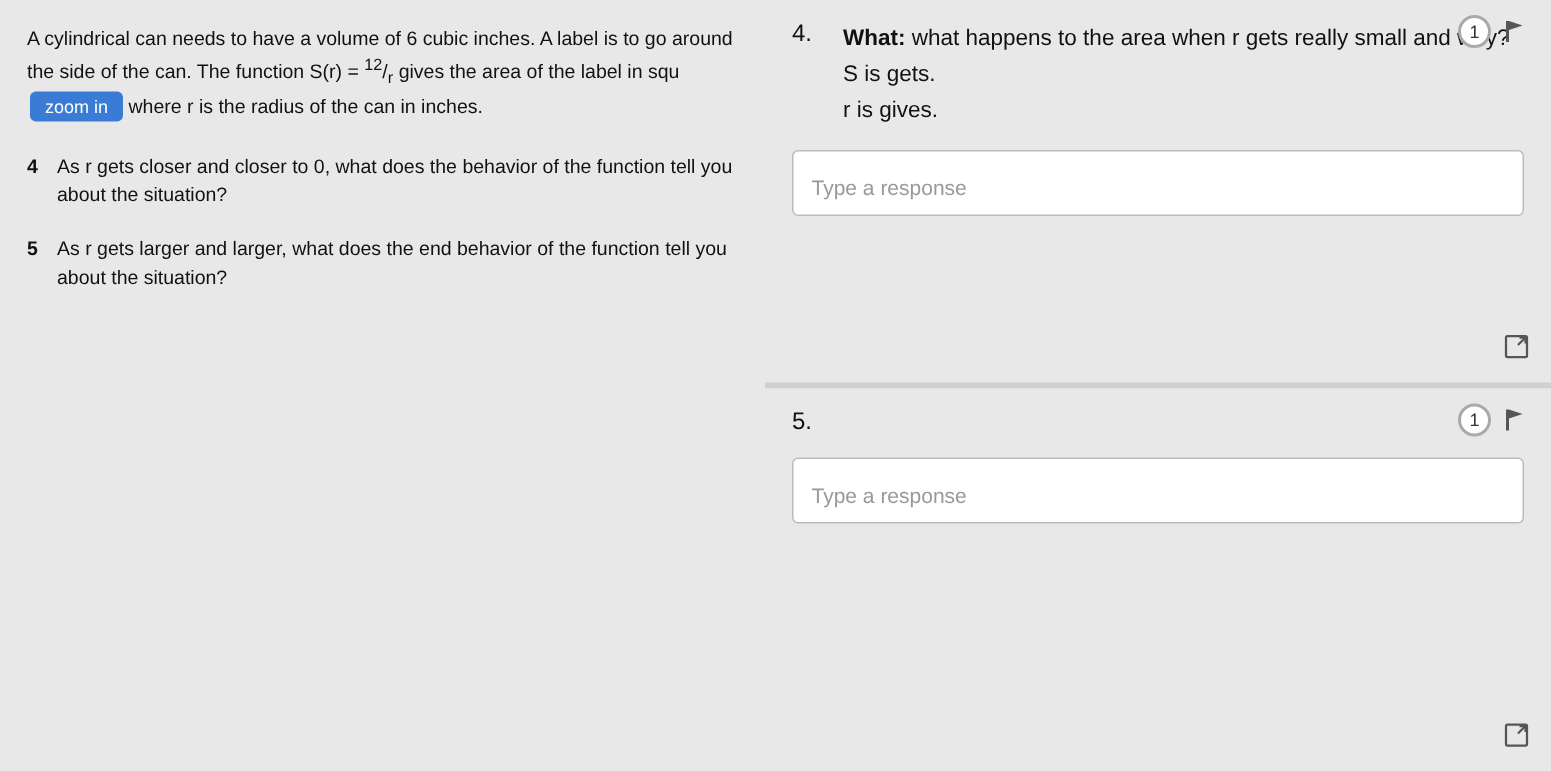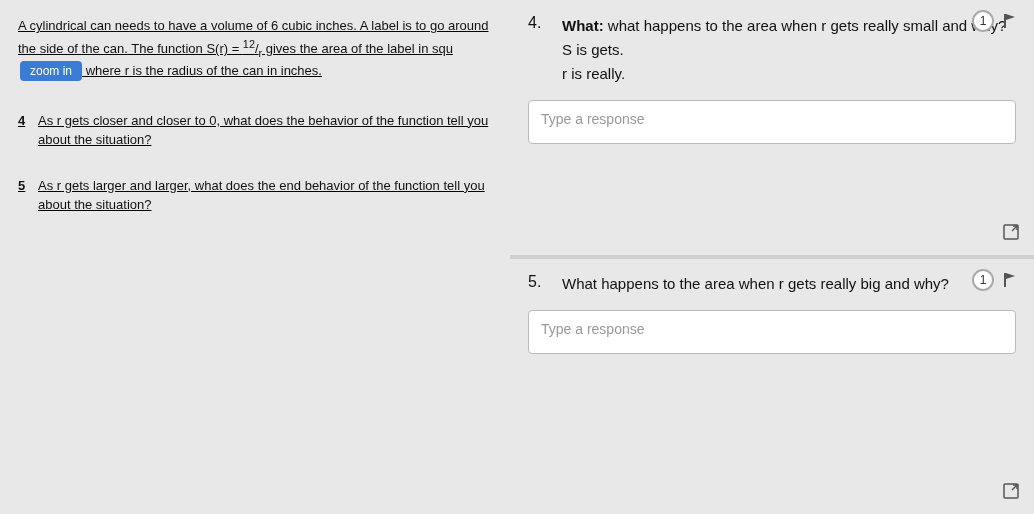--- a/index.html
+++ b/index.html
@@ -11,23 +11,22 @@
       display: flex;
       overflow: hidden;
     }
 
     .left-panel {
       width: 510px;
       background: #e8e8e8;
       padding: 16px 18px;
       display: flex;
       flex-direction: column;
-      gap: 26px;
+      gap: 16px;
       position: relative;
-      text-decoration: underline;
     }
 
     .problem-statement {
       font-size: 13px;
       color: #111;
       line-height: 1.5;
       margin-bottom: 4px;
     }
 
     .problem-statement .zoom-in-btn {
@@ -143,21 +142,21 @@
     .response-box {
       border: 1.5px solid #bbb;
       border-radius: 4px;
       background: white;
       padding: 10px 12px;
       font-size: 14px;
       color: #999;
       cursor: text;
       min-height: 44px;
       display: flex;
-      align-items: flex-start;
+      align-items: flex-end;
       margin-top: 4px;
     }
 
     .corner-icon {
       position: absolute;
       bottom: 10px;
       right: 14px;
       cursor: pointer;
     }
   </style>
@@ -193,21 +192,21 @@
           <polygon points="5,2 14,5 5,8" fill="#555"></polygon>
         </svg>
       </div>
     </div>
 
     <div class="question-content">
       <span class="q-number">4.</span>
       <div class="hint-text">
         <strong>What:</strong><span> what happens to the area when r gets really small and why?</span><br>
         <span>S is gets.</span><br>
-        <span>r is really.</span>
+        <span>r is gives.</span>
       </div>
     </div>
 
     <div class="response-box">
       <span>Type a response</span>
     </div>
 
     <div class="corner-icon">
       <svg width="18" height="18" viewBox="0 0 18 18" fill="none" xmlns="http://www.w3.org/2000/svg">
         <rect x="2" y="2" width="14" height="14" rx="1" stroke="#555" stroke-width="1.5" fill="none"></rect>
@@ -225,21 +224,20 @@
       <div class="flag-icon">
         <svg width="18" height="18" viewBox="0 0 18 18" fill="none" xmlns="http://www.w3.org/2000/svg">
           <rect x="3" y="2" width="2" height="14" fill="#555"></rect>
           <polygon points="5,2 14,5 5,8" fill="#555"></polygon>
         </svg>
       </div>
     </div>
 
     <div class="question-content">
       <span class="q-number">5.</span>
-      <div class="q-text">What happens to the area when r gets really big and why?</div>
     </div>
 
     <div class="response-box">
       <span>Type a response</span>
     </div>
 
     <div class="corner-icon">
       <svg width="18" height="18" viewBox="0 0 18 18" fill="none" xmlns="http://www.w3.org/2000/svg">
         <rect x="2" y="2" width="14" height="14" rx="1" stroke="#555" stroke-width="1.5" fill="none"></rect>
         <line x1="10" y1="8" x2="15" y2="3" stroke="#555" stroke-width="1.5"></line>

